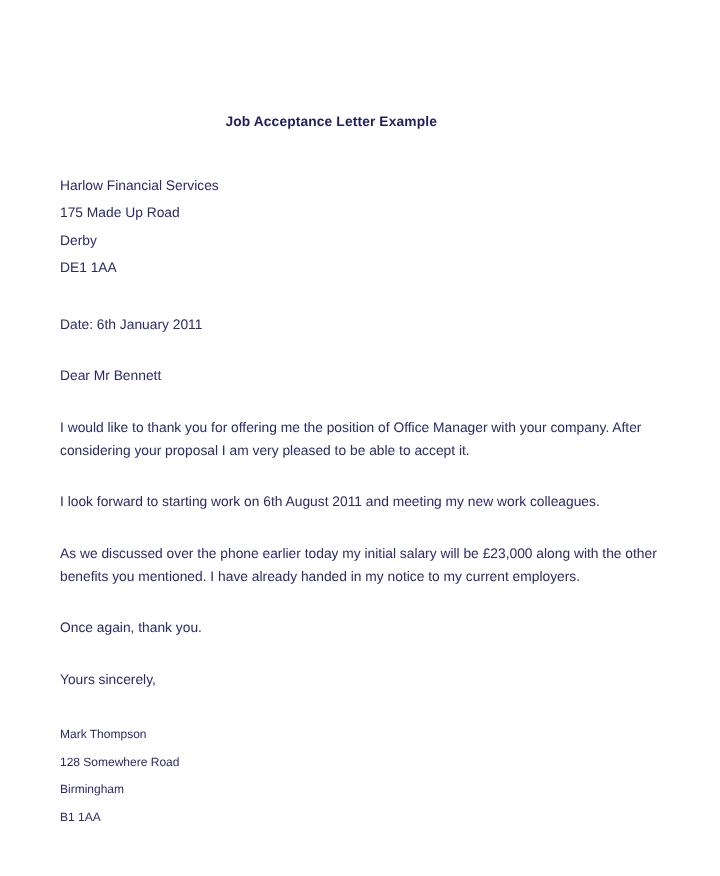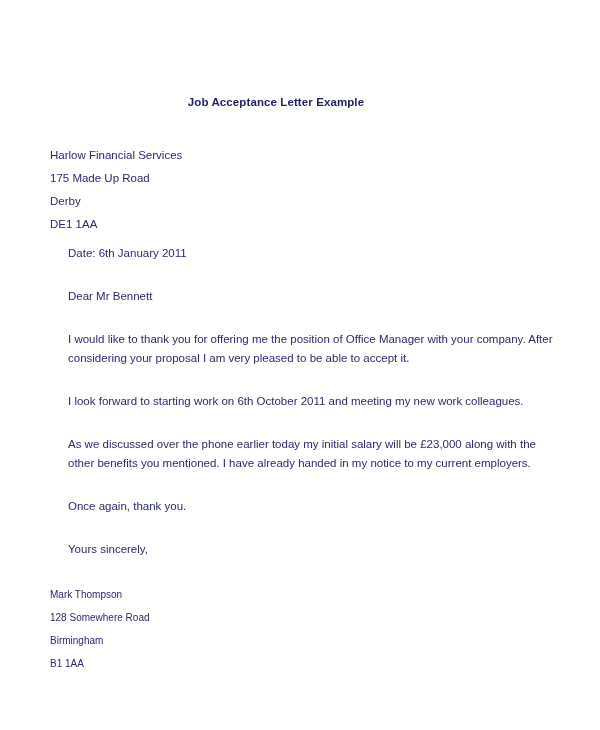--- a/index.html
+++ b/index.html
@@ -30,32 +30,32 @@
   .letter-title {
     font-size: 11.5px;
     font-weight: bold;
     color: #1f1f5e;
     text-align: center;
     margin: 0 0 36px 0;
     letter-spacing: 0.1px;
     padding-right: 58px;
   }
   .addr-block {
-    margin: 0 0 8px 0;
+    margin: 0 0 26px 0;
   }
   .addr-line {
     font-size: 11.5px;
     line-height: 23px;
     color: #2a2a6a;
   }
   .para {
     font-size: 11.5px;
     line-height: 19px;
     color: #2a2a6a;
-    margin: 0 0 24px 18px;
+    margin: 0 0 24px 0;
     max-width: 508px;
   }
   .sign-block {
     margin-top: 0;
   }
   .sign-line {
     font-size: 10px;
     line-height: 23px;
     color: #2a2a6a;
   }
@@ -73,21 +73,21 @@
       <div class="addr-line">175 Made Up Road</div>
       <div class="addr-line">Derby</div>
       <div class="addr-line">DE1 1AA</div>
     </div>
 
     <div class="para">Date: 6th January 2011</div>
 
     <div class="para">Dear Mr Bennett</div>
 
     <div class="para">I would like to thank you for offering me the position of Office Manager with your company. After considering your proposal I am very pleased to be able to accept it.</div>
-    <div class="para">I look forward to starting work on 6th October 2011 and meeting my new work colleagues.</div>
+    <div class="para">I look forward to starting work on 6th August 2011 and meeting my new work colleagues.</div>
     <div class="para">As we discussed over the phone earlier today my initial salary will be £23,000 along with the other benefits you mentioned. I have already handed in my notice to my current employers.</div>
     <div class="para">Once again, thank you.</div>
 
     <div class="para">Yours sincerely,</div>
 
     <div class="sign-block">
       <div class="sign-line">Mark Thompson</div>
       <div class="sign-line">128 Somewhere Road</div>
       <div class="sign-line">Birmingham</div>
       <div class="sign-line">B1 1AA</div>

